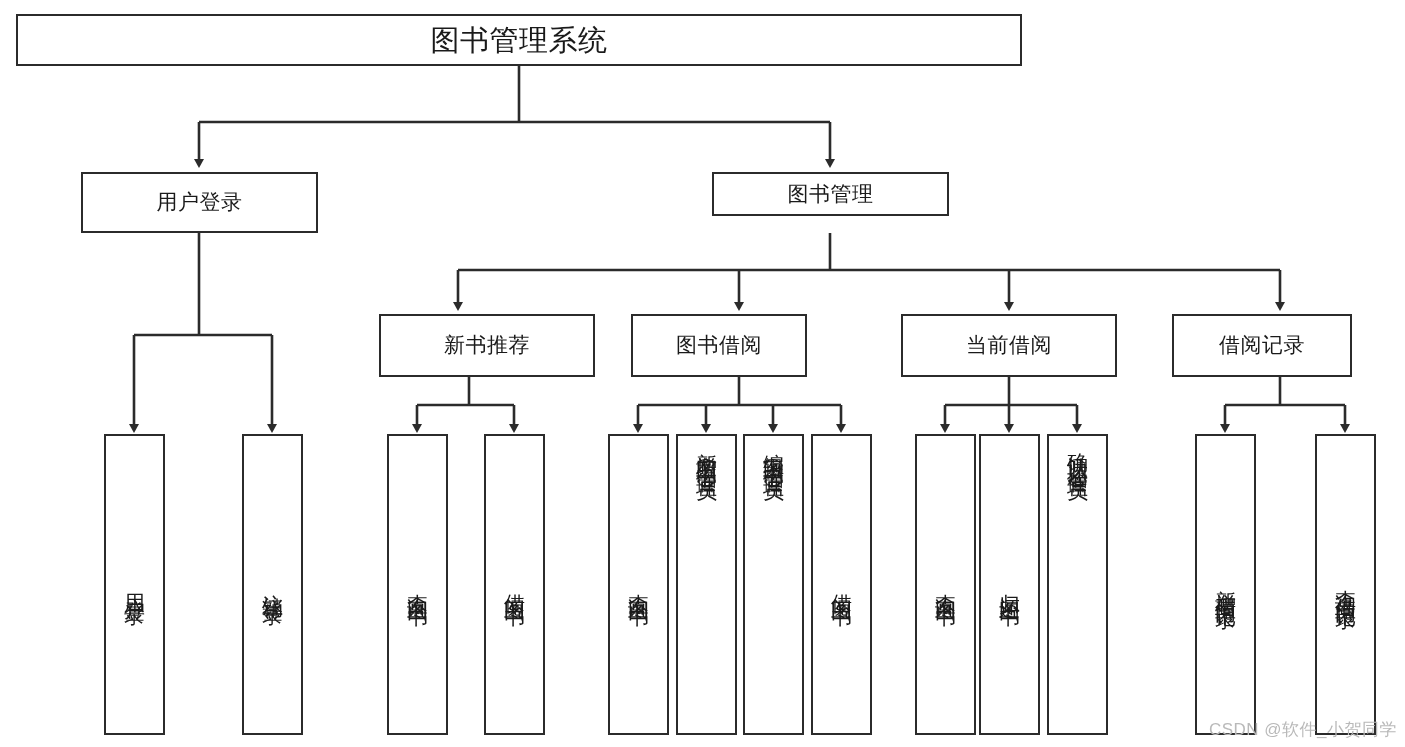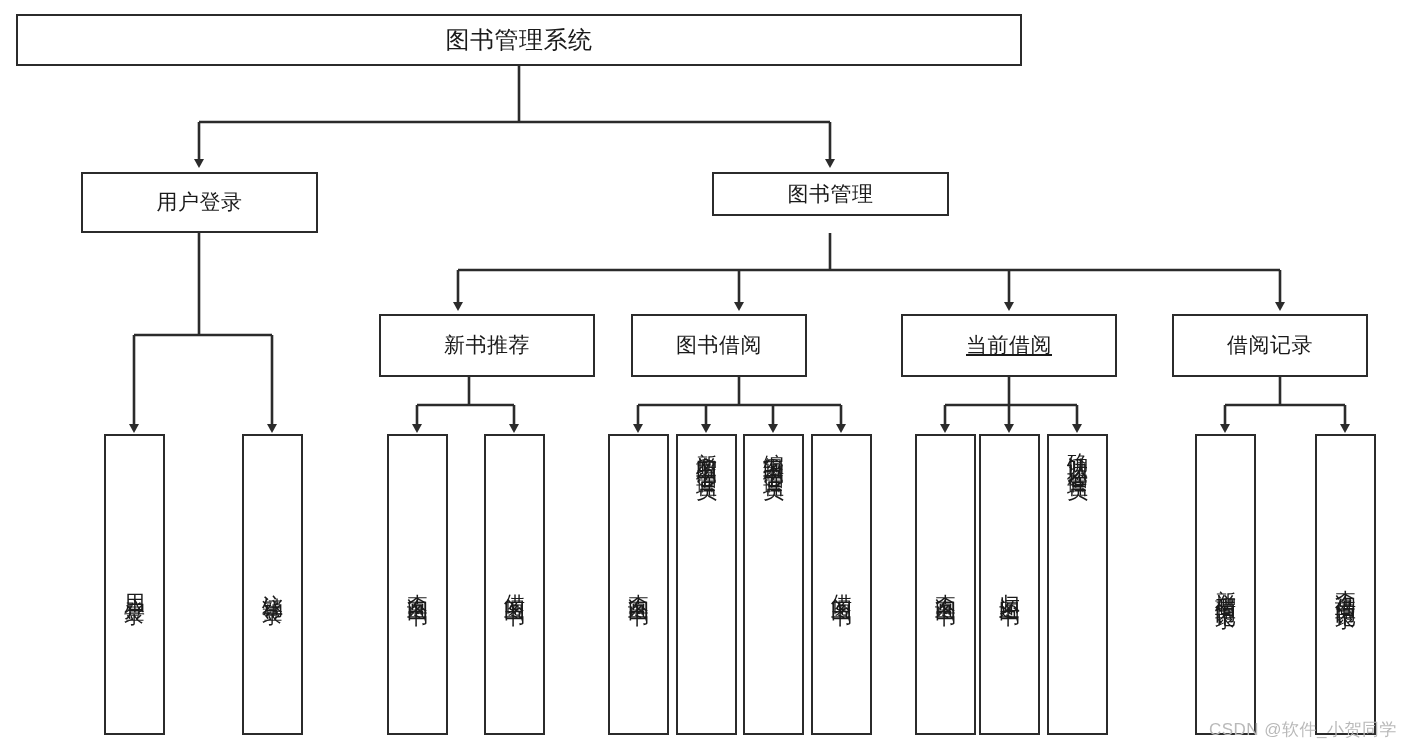--- a/index.html
+++ b/index.html
@@ -38,21 +38,21 @@
     text-align: center;
     line-height: 1.18;
     white-space: pre-line;
   }
   
   .node.horiz .label {
     font-size: 21px;
     letter-spacing: 0.5px;
   }
   .node.root .label {
-    font-size: 24px;
+    font-size: 29px;
   }
   
   .node.vert {
     align-items: flex-start;
     justify-content: center;
     padding-top: 0;
   }
   .node.vert .label {
     writing-mode: vertical-rl;
     text-orientation: upright;
@@ -140,24 +140,24 @@
   <div class="node horiz" style="left:712px; top:172px; width:237px; height:44px;">
     <span class="label">图书管理</span>
   </div>
 
   <div class="node horiz" style="left:379px; top:314px; width:216px; height:63px;">
     <span class="label">新书推荐</span>
   </div>
   <div class="node horiz" style="left:631px; top:314px; width:176px; height:63px;">
     <span class="label">图书借阅</span>
   </div>
-  <div class="node horiz" style="left:901px; top:314px; width:216px; height:63px;text-decoration:underline;">
+  <div class="node horiz" style="left:901px; top:314px; width:216px; height:63px;">
     <span class="label">当前借阅</span>
   </div>
-  <div class="node horiz" style="left:1172px; top:314px; width:196px; height:63px;">
+  <div class="node horiz" style="left:1172px; top:314px; width:180px; height:63px;">
     <span class="label">借阅记录</span>
   </div>
 
   <div class="node vert center" style="left:104px; top:434px; width:61px; height:301px;">
     <span class="label">用户登录</span>
   </div>
   <div class="node vert center" style="left:242px; top:434px; width:61px; height:301px;">
     <span class="label">注销登录</span>
   </div>
 

